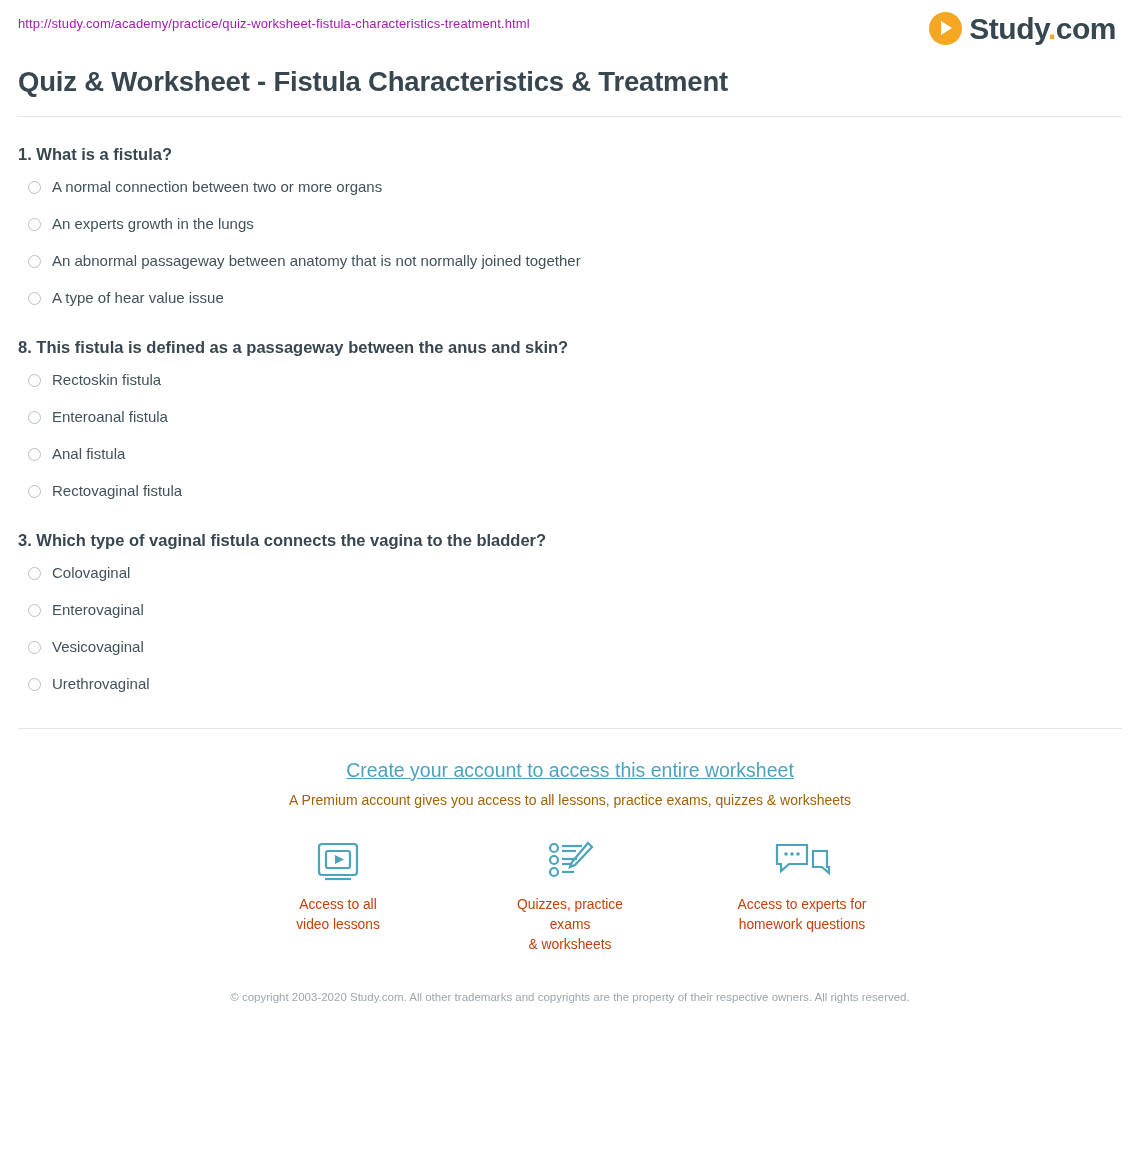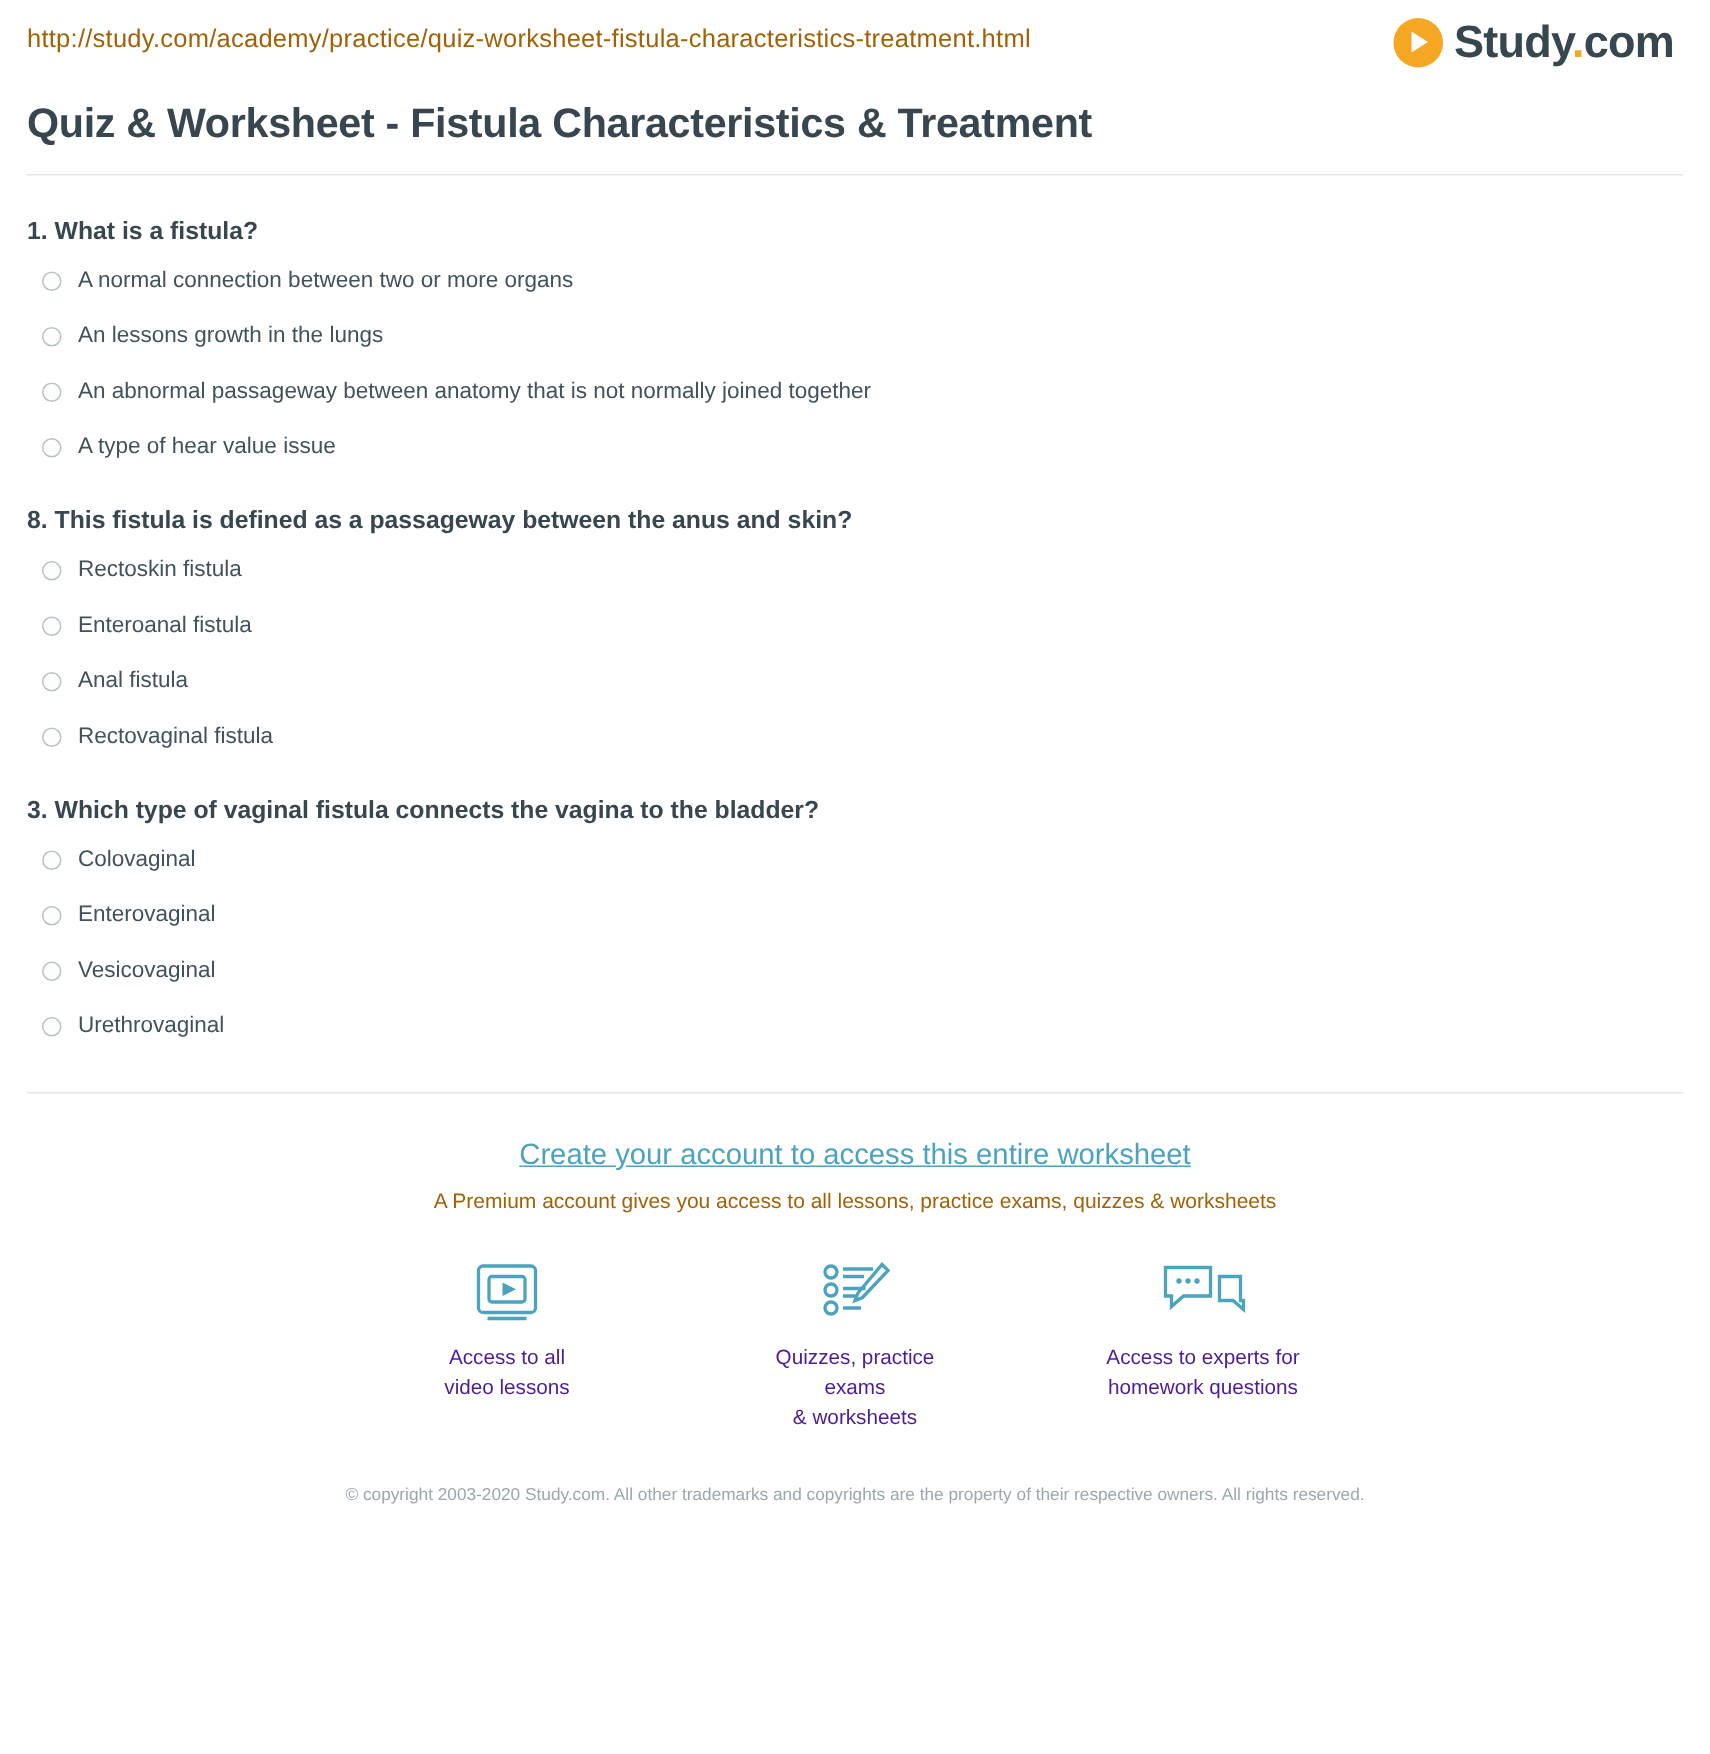--- a/index.html
+++ b/index.html
@@ -23,22 +23,22 @@
 
   
   .header {
     display: flex;
     align-items: flex-start;
     justify-content: space-between;
     padding-top: 12px;
     height: 52px;
   }
   .url {
-    font-size: 17px;
-    color: #a16207;
+    font-size: 13px;
+    color: #a21caf;
     letter-spacing: 0.01em;
     padding-top: 4px;
   }
   .logo {
     display: flex;
     align-items: center;
     gap: 7px;
     padding-right: 6px;
   }
   .logo-mark {
@@ -141,21 +141,21 @@
   }
   .feature-icon {
     height: 52px;
     display: flex;
     align-items: center;
     justify-content: center;
   }
   .feature-label {
     font-size: 13.8px;
     line-height: 1.45;
-    color: #4c1d95;
+    color: #c2410c;
     margin-top: 9px;
     white-space: pre-line;
   }
   .copyright {
     margin: 34px auto 12px auto;
     width: 700px;
     text-align: center;
     font-size: 11.5px;
     line-height: 1.5;
     color: #9aa7ad;
@@ -181,21 +181,21 @@
 
     <div class="question">
       <p class="q-text">1. What is a fistula?</p>
       <ul class="options">
         <li class="option">
           <span class="radio"></span>
           <span>A normal connection between two or more organs</span>
         </li>
         <li class="option">
           <span class="radio"></span>
-          <span>An lessons growth in the lungs</span>
+          <span>An experts growth in the lungs</span>
         </li>
         <li class="option">
           <span class="radio"></span>
           <span>An abnormal passageway between anatomy that is not normally joined together</span>
         </li>
         <li class="option">
           <span class="radio"></span>
           <span>A type of hear value issue</span>
         </li>
       </ul>

